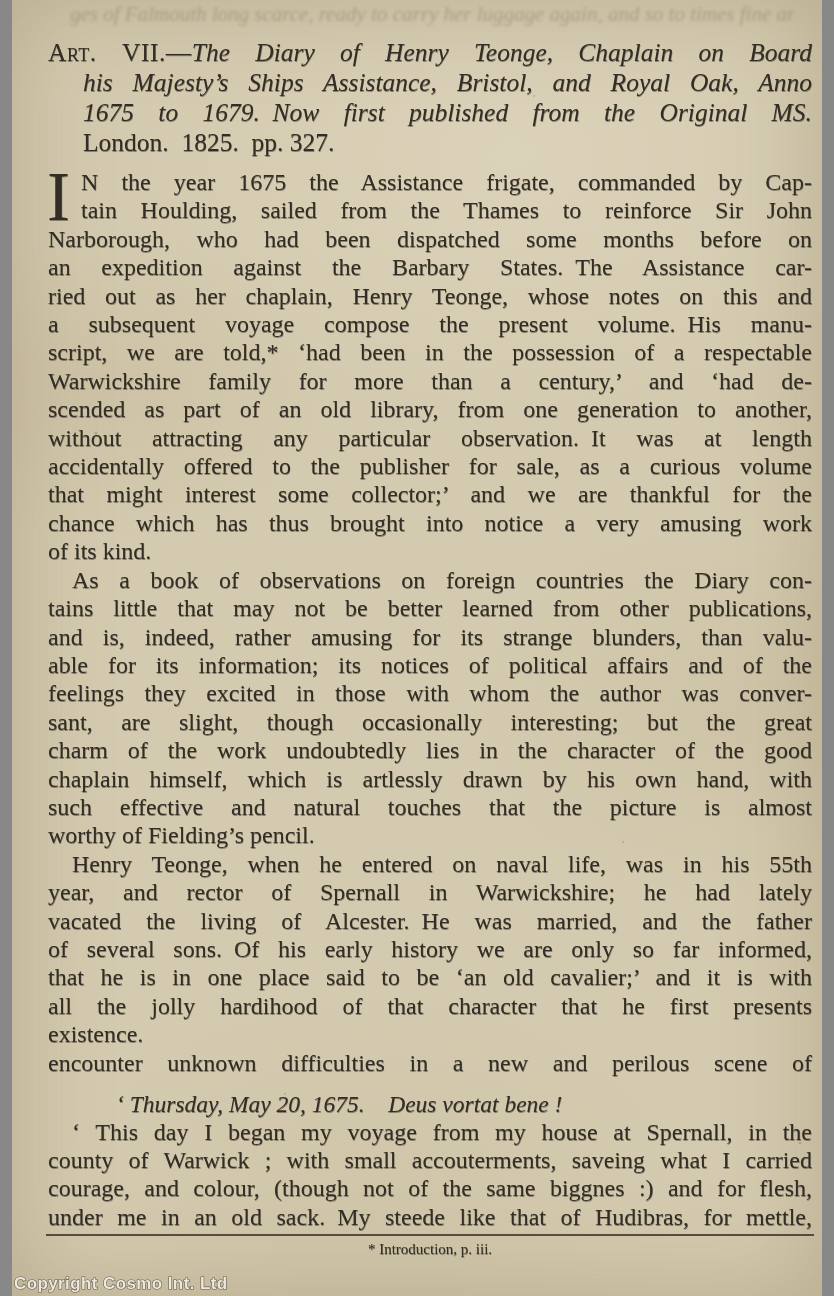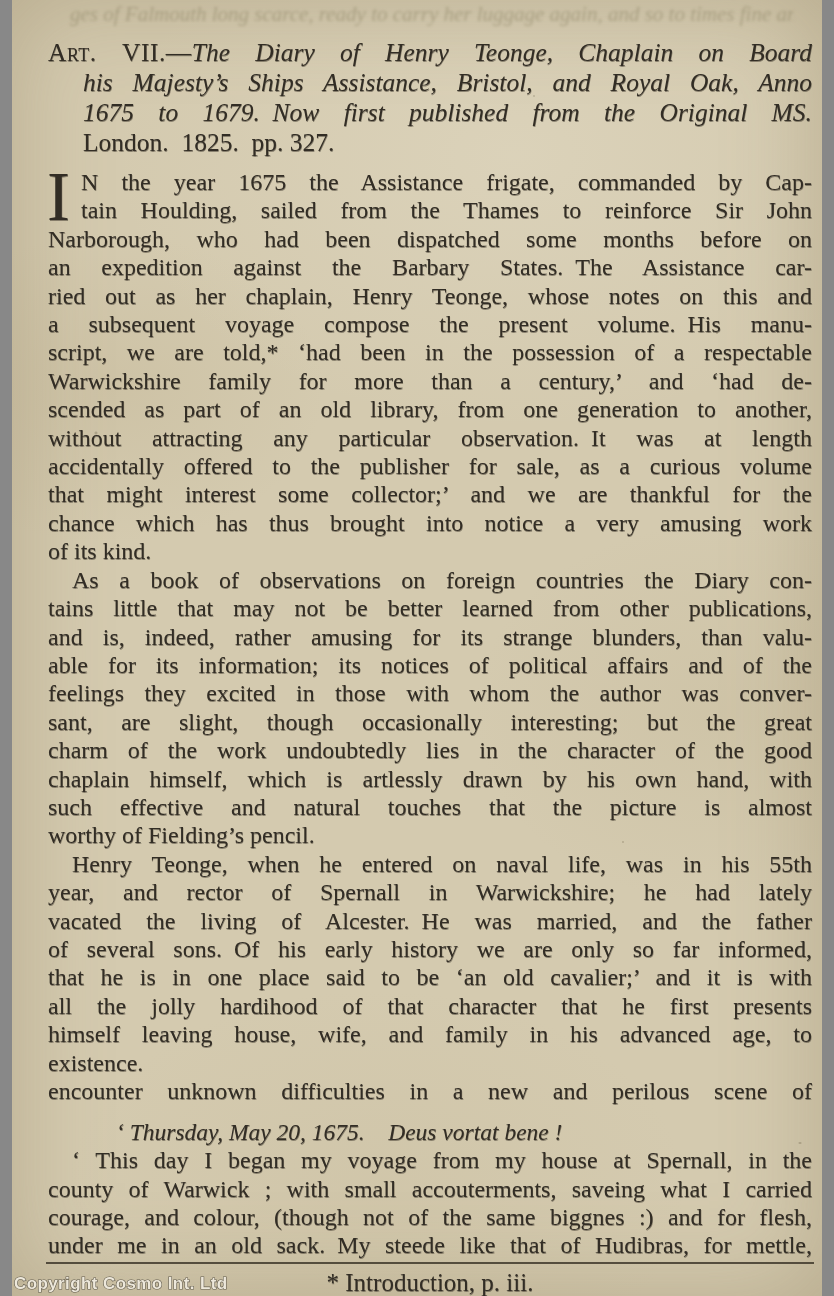--- a/index.html
+++ b/index.html
@@ -65,21 +65,21 @@
     font-size:23.5px; line-height:28px; font-style: italic;
     text-align:left;
   }
   .quote { font-size:24px; line-height:28.2px; }
 
   .footnote-rule {
     margin-top:3px; margin-left:-2px; width:768px;
     border-top: 2.4px solid var(--rule, #3f382c);
     opacity:0.85;
   }
-  .footnote { margin-top:5px; text-align:center; font-size:25px; }
+  .footnote { margin-top:5px; text-align:center; font-size:15px; }
 
   .watermark {
     position:absolute; left:2px; bottom:2px;
     font-family:"Liberation Sans", sans-serif;
     font-weight:bold; font-size:17px; letter-spacing:0.4px;
     color:#ede8db;
     -webkit-text-stroke:1.2px #605a4c;
     paint-order: stroke fill;
   }
 </style>
@@ -131,21 +131,20 @@
         <div class="line line-last">worthy of Fielding’s pencil.</div>
       </div>
 
     <div class="para indent">
         <div class="line">Henry Teonge, when he entered on naval life, was in his 55th</div>
         <div class="line">year, and rector of Spernall in Warwickshire; he had lately</div>
         <div class="line">vacated the living of Alcester. He was married, and the father</div>
         <div class="line">of several sons. Of his early history we are only so far informed,</div>
         <div class="line">that he is in one place said to be ‘an old cavalier;’ and it is with</div>
         <div class="line">all the jolly hardihood of that character that he first presents</div>
-        <div class="line">himself leaving house, wife, and family in his advanced age, to</div>
         <div class="line line-last">existence.</div>
         <div class="line">encounter unknown difficulties in a new and perilous scene of</div>
       </div>
 
     <div class="quote-date">‘ Thursday, May 20, 1675. Deus vortat bene !</div>
 
     <div class="para quote indent">
         <div class="line">‘ This day I began my voyage from my house at Spernall, in the</div>
         <div class="line">county of Warwick ; with small accouterments, saveing what I carried</div>
         <div class="line">courage, and colour, (though not of the same biggnes :) and for flesh,</div>

